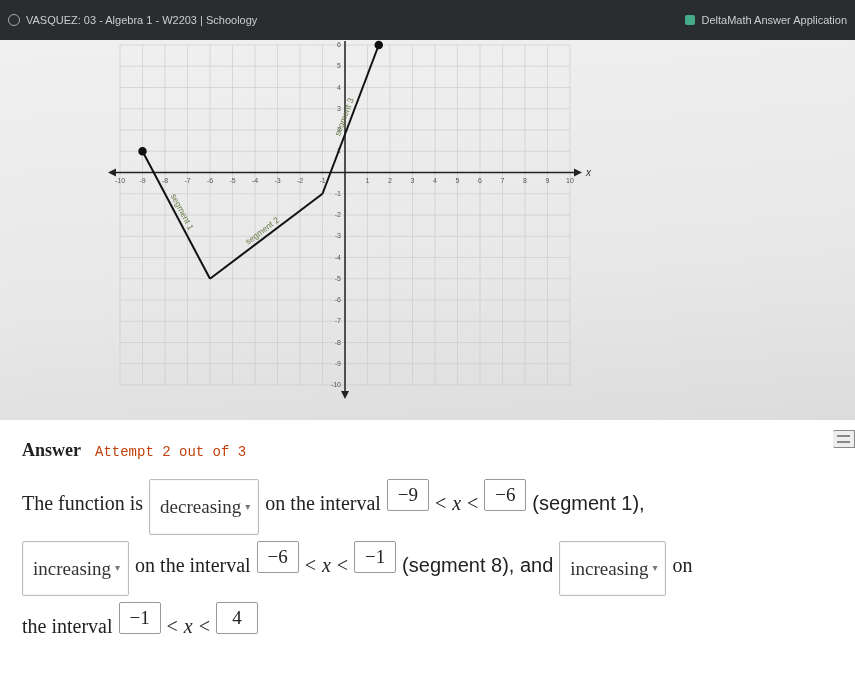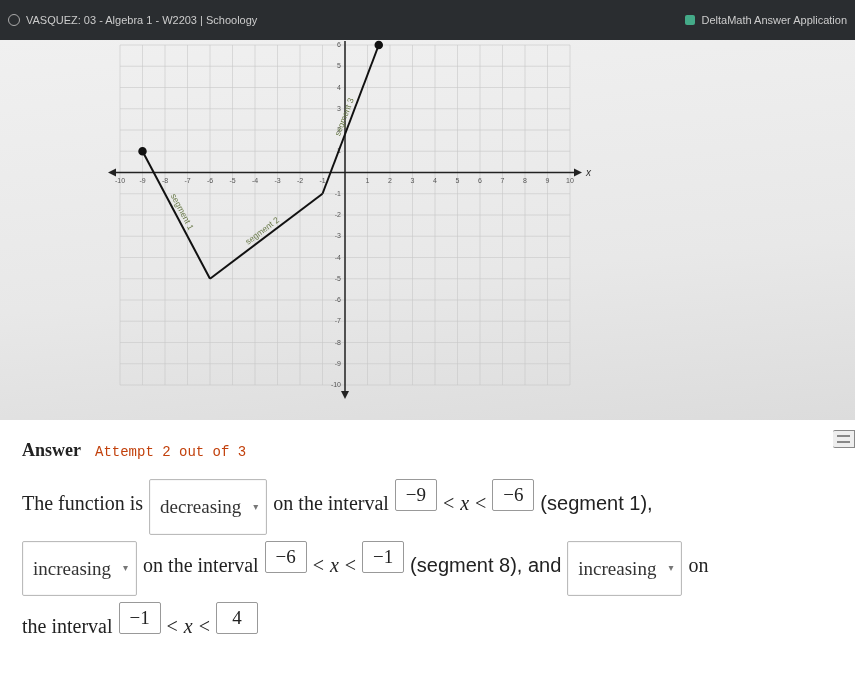--- a/index.html
+++ b/index.html
@@ -17,21 +17,21 @@
 .grid-svg { position: absolute; top: 0; left: 0; }
 
 .answer-section { background: #fff; padding: 20px 22px 10px 22px; height: 292px; position: relative; }
 .answer-header { display: flex; align-items: baseline; gap: 14px; margin-bottom: 18px; }
 .answer-label { font-family: Georgia, 'Times New Roman', serif; font-size: 18px; font-weight: bold; color: #222; }
 .attempt-text { font-family: Liberation Mono, monospace; font-size: 14px; color: #c2410c; }
 
 .answer-body { font-family: Georgia, 'Times New Roman', serif; font-size: 20px; color: #222; line-height: 2.4; }
 .answer-line { display: flex; align-items: flex-start; flex-wrap: wrap; gap: 6px; margin-bottom: 6px; }
 
-.dropdown { display: inline-flex; align-items: center; border: 1px solid #bbb; background: #fff; padding: 4px 8px 4px 10px; font-family: Georgia, serif; font-size: 19px; color: #333; gap: 12px; border-radius: 2px; box-shadow: inset 0 0 0 1px rgba(0,0,0,0.03); }
+.dropdown { display: inline-flex; align-items: center; border: 1px solid #bbb; background: #fff; padding: 4px 8px 4px 10px; font-family: Georgia, serif; font-size: 19px; color: #333; gap: 4px; border-radius: 2px; box-shadow: inset 0 0 0 1px rgba(0,0,0,0.03); }
 .chevron { font-size: 10px; color: #777; }
 
 .numbox { display: inline-flex; align-items: center; justify-content: center; border: 1px solid #999; background: #fff; min-width: 42px; height: 32px; padding: 2px 8px; font-family: Georgia, serif; font-size: 19px; color: #222; border-radius: 2px; }
 
 .mathx { font-style: italic; font-family: Georgia, serif; }
 .seglabel { font-family: Liberation Sans, sans-serif; }
 
 .side-icon { position: absolute; right: 0; top: 10px; width: 22px; height: 18px; border: 1px solid #888; border-left: none; border-radius: 2px 0 0 2px; background: #eee; }
 .side-icon::before, .side-icon::after { content:''; position:absolute; left:4px; right:4px; height:2px; background:#888; }
 .side-icon::before { top:4px; }

